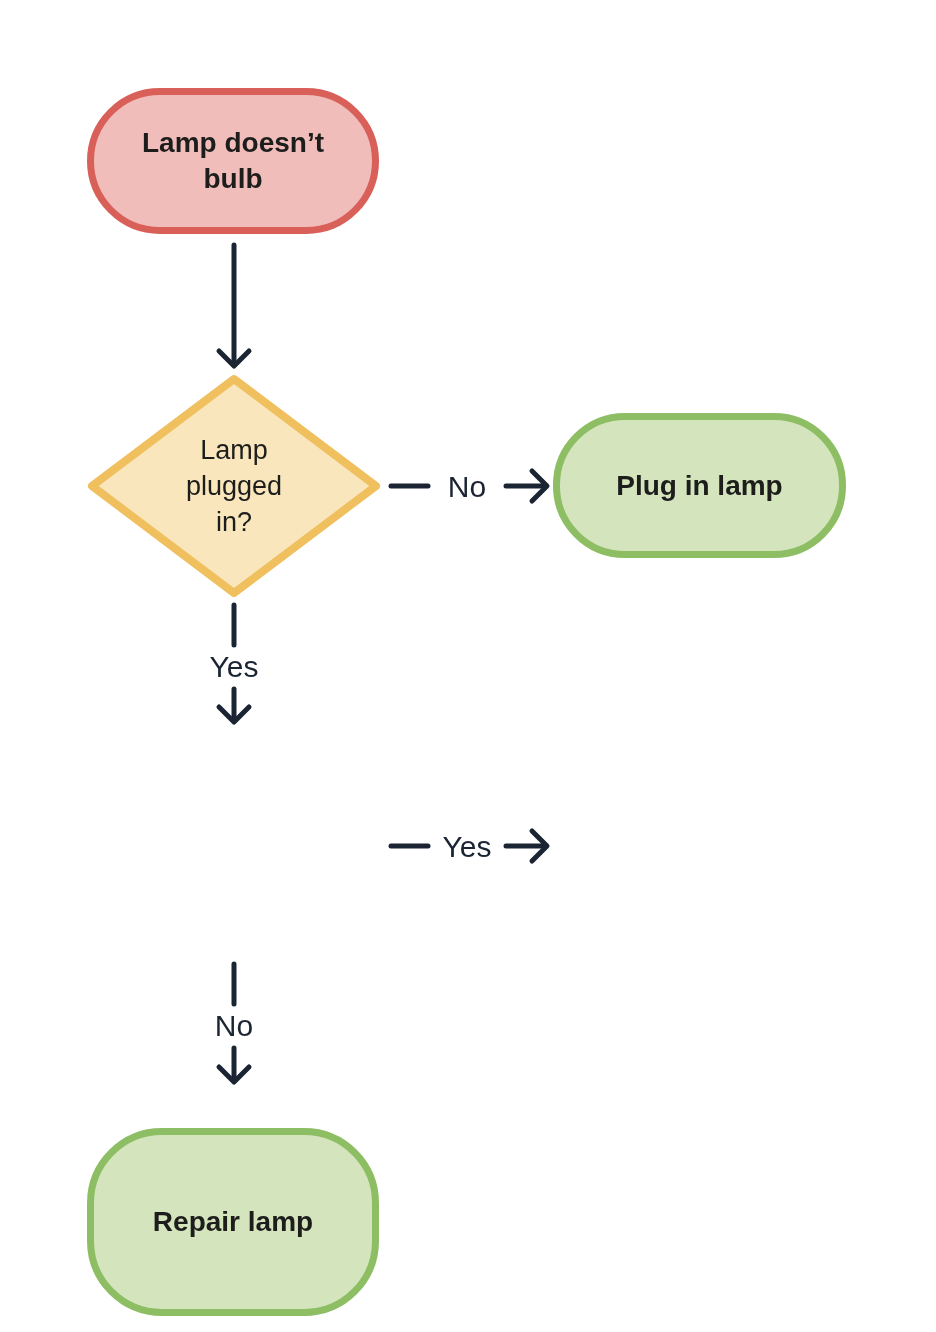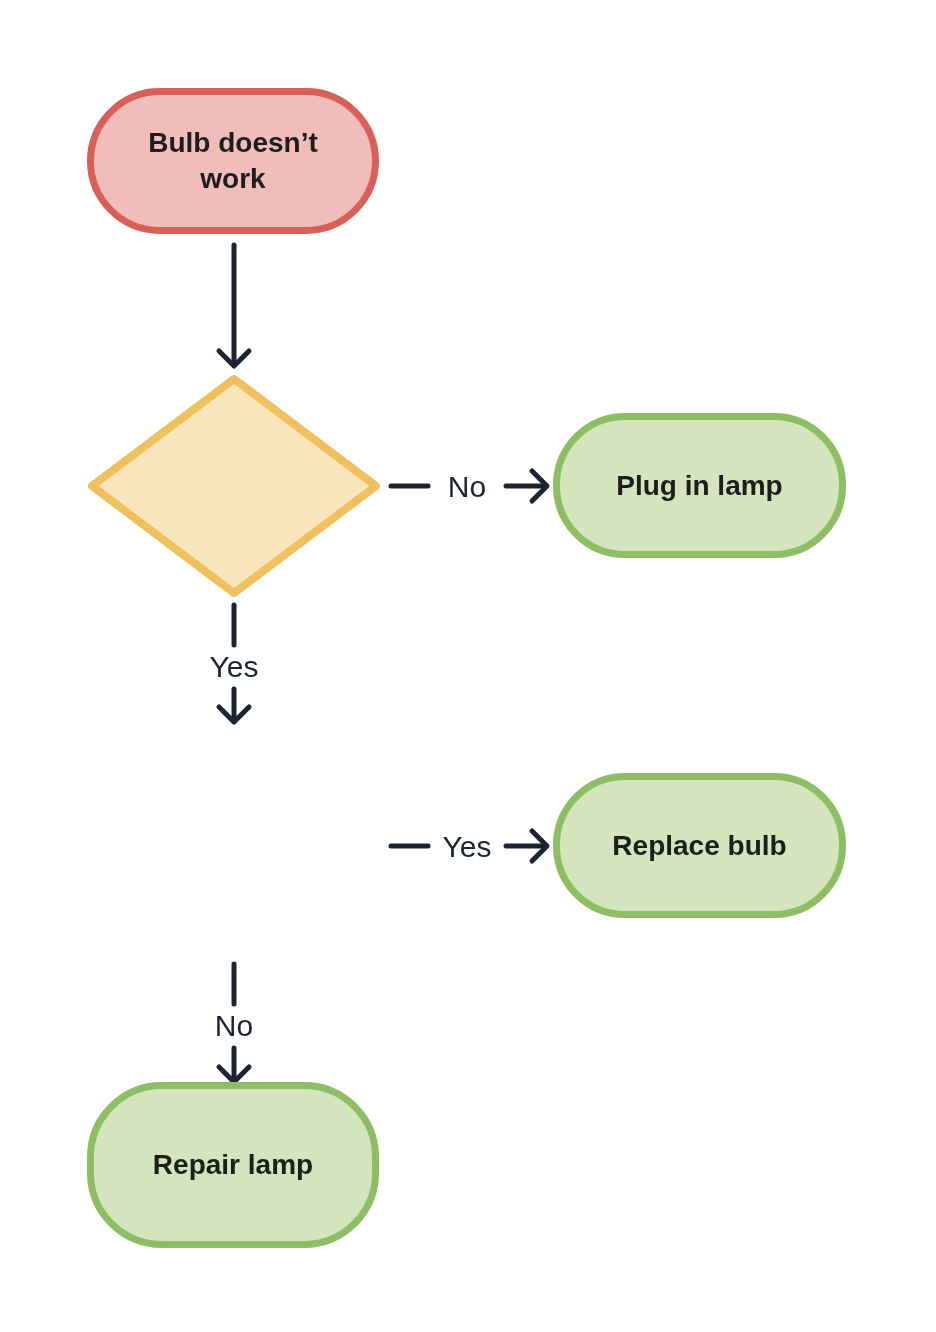--- a/index.html
+++ b/index.html
@@ -107,39 +107,37 @@
     <path class="edge-line" d="M 391 846 L 428 846"></path>
     <path class="edge-line" d="M 506 846 L 543 846"></path>
     <path class="edge-arrowhead" d="M 532 831 L 547 846 L 532 861"></path>
 
     <path class="edge-line" d="M 234 964 L 234 1004"></path>
     <path class="edge-line" d="M 234 1048 L 234 1079"></path>
     <path class="edge-arrowhead" d="M 219 1067 L 234 1082 L 249 1067"></path>
   </svg>
 
   <div class="node stadium start" style="left:87px; top:88px; width:292px; height:146px; border-radius:73px;">
-    <span class="node-label">Bulb doesn’t work</span>
+    <span class="node-label">Lamp doesn’t bulb</span>
   </div>
 
   <div class="node diamond" style="left:87px; top:374px; width:294px; height:224px;">
     <svg class="diamond-shape" viewBox="0 0 294 224" xmlns="http://www.w3.org/2000/svg" preserveAspectRatio="none">
       <polygon points="147,5 289,112 147,219 5,112"></polygon>
     </svg>
+    <span class="node-label">Lamp plugged in?</span>
   </div>
 
   <div class="node stadium action" style="left:553px; top:413px; width:293px; height:145px; border-radius:72px;">
     <span class="node-label">Plug in lamp</span>
   </div>
 
 
-  <div class="node stadium action" style="left:553px; top:773px; width:293px; height:145px; border-radius:72px;">
-    <span class="node-label">Replace bulb</span>
-  </div>
 
-  <div class="node stadium action" style="left:87px; top:1082px; width:292px; height:166px; border-radius:75px;">
+  <div class="node stadium action" style="left:87px; top:1128px; width:292px; height:188px; border-radius:75px;">
     <span class="node-label">Repair lamp</span>
   </div>
 
   <span class="edge-label" style="left:467px; top:487px;">No</span>
   <span class="edge-label" style="left:234px; top:667px;">Yes</span>
   <span class="edge-label" style="left:467px; top:847px;">Yes</span>
   <span class="edge-label" style="left:234px; top:1026px;">No</span>
 
 </div>
 

